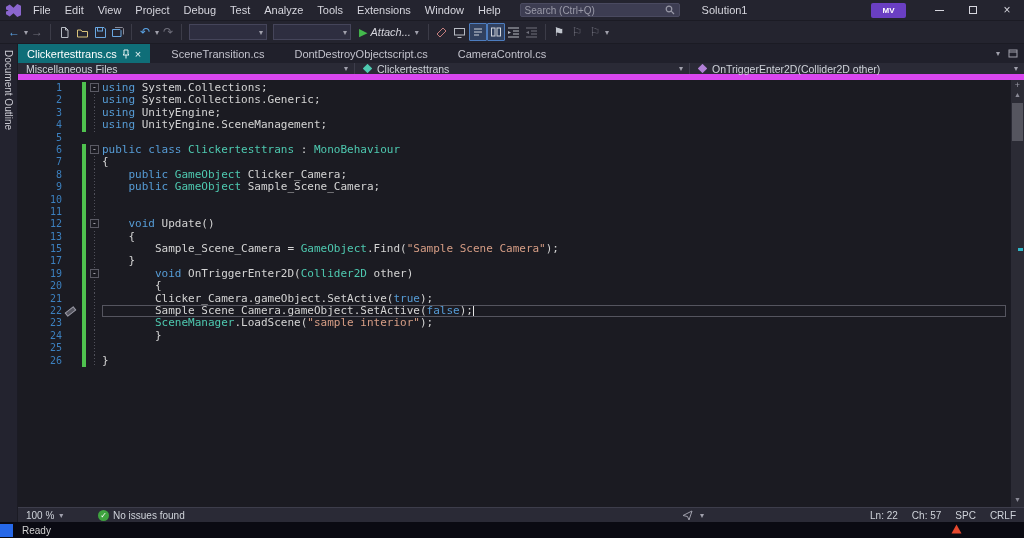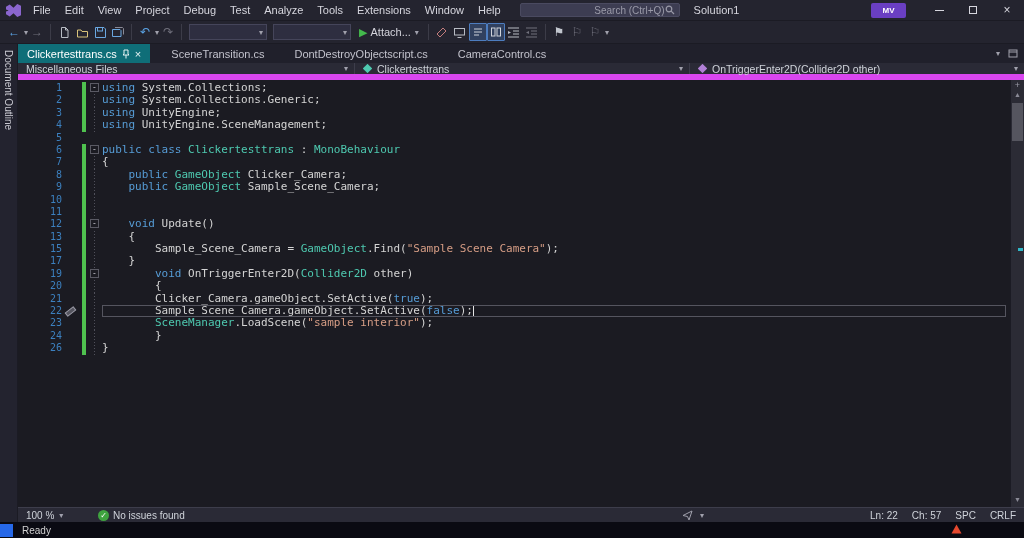--- a/index.html
+++ b/index.html
@@ -3,46 +3,46 @@
 <meta charset="utf-8">
 <style>
   * { box-sizing: border-box; margin: 0; padding: 0; }
   html,body { width:1024px; height:538px; overflow:hidden; background:#000; }
   .vs {
     width:1024px; height:538px; display:flex; flex-direction:column;
     font-family:"Liberation Sans", sans-serif; color:#d4d4d4; background:#1b1b22;
     position:relative; overflow:hidden;
   }
   
-  .titlebar { height:20px; flex:none; background:#24242f; display:flex; align-items:center; font-size:11px; color:#d6d6de;text-align:right; }
+  .titlebar { height:20px; flex:none; background:#24242f; display:flex; align-items:center; font-size:11px; color:#d6d6de; }
   .logo { width:26px; display:flex; justify-content:center; align-items:center; }
   .menus { display:flex; }
   .menu { padding:0 7px; line-height:20px; cursor:default; }
   .search { width:160px; height:14px; background:#3d3d52; border:1px solid #4a4a60; border-radius:2px;
             margin-left:12px; display:flex; align-items:center; padding:0 4px; }
   .search .ph { color:#9a9aa8; font-size:10px; flex:1; }
-  .sol { margin-left:14px; }
+  .sol { margin-left:22px; }
   .winctl { margin-left:auto; display:flex; align-items:center; height:20px; }
   .badge { width:35px; height:15px; background:#6a3fc3; color:#fff; font-size:8px; font-weight:bold;
            display:flex; align-items:center; justify-content:center; border-radius:2px; margin-right:16px; }
   .wbtn { width:34px; height:20px; display:flex; align-items:center; justify-content:center; color:#d6d6de; font-size:12px; }
   .wbtn .bar { width:9px; height:1px; background:#d6d6de; display:block; }
   .wbtn .box { width:8px; height:8px; border:1px solid #d6d6de; display:block; }
   
   .toolbar { height:24px; flex:none; background:#24242f; border-top:1px solid #1b1b24; border-bottom:1px solid #1b1b24;
              display:flex; align-items:center; padding-left:5px; font-size:11px; }
   .tbi { width:18px; height:18px; display:flex; align-items:center; justify-content:center; flex:none; }
   .tbi.glyph { font-size:12px; }
   .blue { color:#5ba4e5; } .gray { color:#70707c; } .green { color:#43b94c; } .lite { color:#c2c6ce; }
   .dd { font-size:8px; color:#a0a0ac; margin-left:1px; }
   .tsep { width:1px; height:16px; background:#3c3c48; margin:0 4px; flex:none; }
   .combo { width:78px; height:16px; background:#2e2e40; border:1px solid #45455a; display:flex; align-items:center;
            justify-content:flex-end; padding:0 3px; margin:0 3px; flex:none; }
   .attach { display:flex; align-items:center; gap:3px; padding:0 5px; height:18px; flex:none; }
-  .attach .lbl { color:#d4d4dc; }
+  .attach .lbl { color:#d4d4dc;font-style:italic; }
   .boxed { border:1px solid #4d7dbf; background:#31415f; border-radius:1px; }
   
   .body { flex:1; display:flex; min-height:0; }
   .strip { width:18px; flex:none; background:#23232f; border-right:1px solid #1b1b24; }
   .vlabel { writing-mode:vertical-rl; font-size:10px; color:#c8c8d0; margin-top:6px; margin-left:3px; display:inline-block; }
   .col { flex:1; display:flex; flex-direction:column; min-width:0; }
   
   .tabbar { height:19px; flex:none; background:#20202b; display:flex; align-items:stretch; font-size:11px; }
   .tab { display:flex; align-items:center; padding:0 9px; color:#c2c2cc; gap:5px; cursor:default; }
   .tab.active { background:#0f6e78; color:#ffffff; }
@@ -437,20 +437,27 @@
               <span class="code"><span class="pl">        </span><span class="ty">SceneManager</span><span class="pl">.LoadScene(</span><span class="st">"sample interior"</span><span class="pl">);</span></span>
             </div>
             <div class="cl">
               <span class="ln">24</span>
               <span class="mi"></span>
               <span class="chg on"></span>
               <span class="fd g"></span>
               <span class="code"><span class="pl">        }</span></span>
             </div>
             <div class="cl">
+              <span class="ln">25</span>
+              <span class="mi"></span>
+              <span class="chg on"></span>
+              <span class="fd g"></span>
+              <span class="code"></span>
+            </div>
+            <div class="cl">
               <span class="ln">26</span>
               <span class="mi"></span>
               <span class="chg on"></span>
               <span class="fd g"></span>
               <span class="code"><span class="pl">}</span></span>
             </div>
           </div>
         <div class="vscroll">
           <div class="sgrip">+</div>
           <div class="sarrow up">▲</div>

